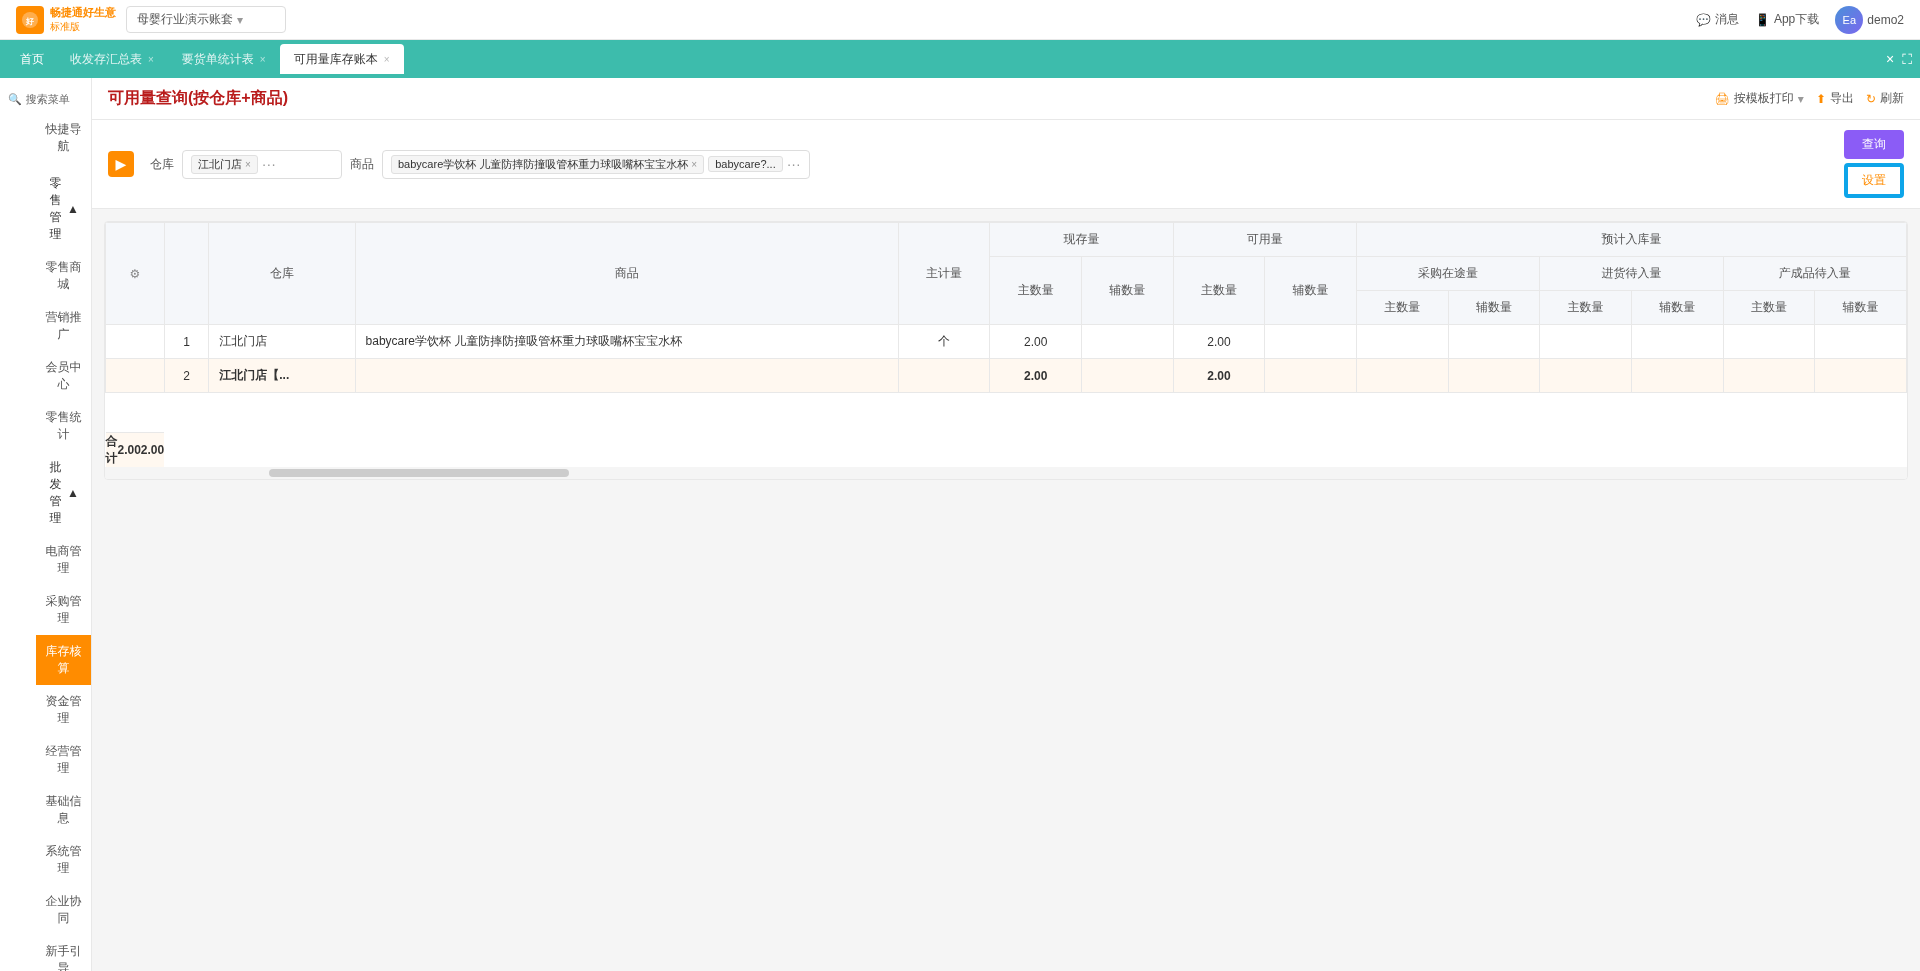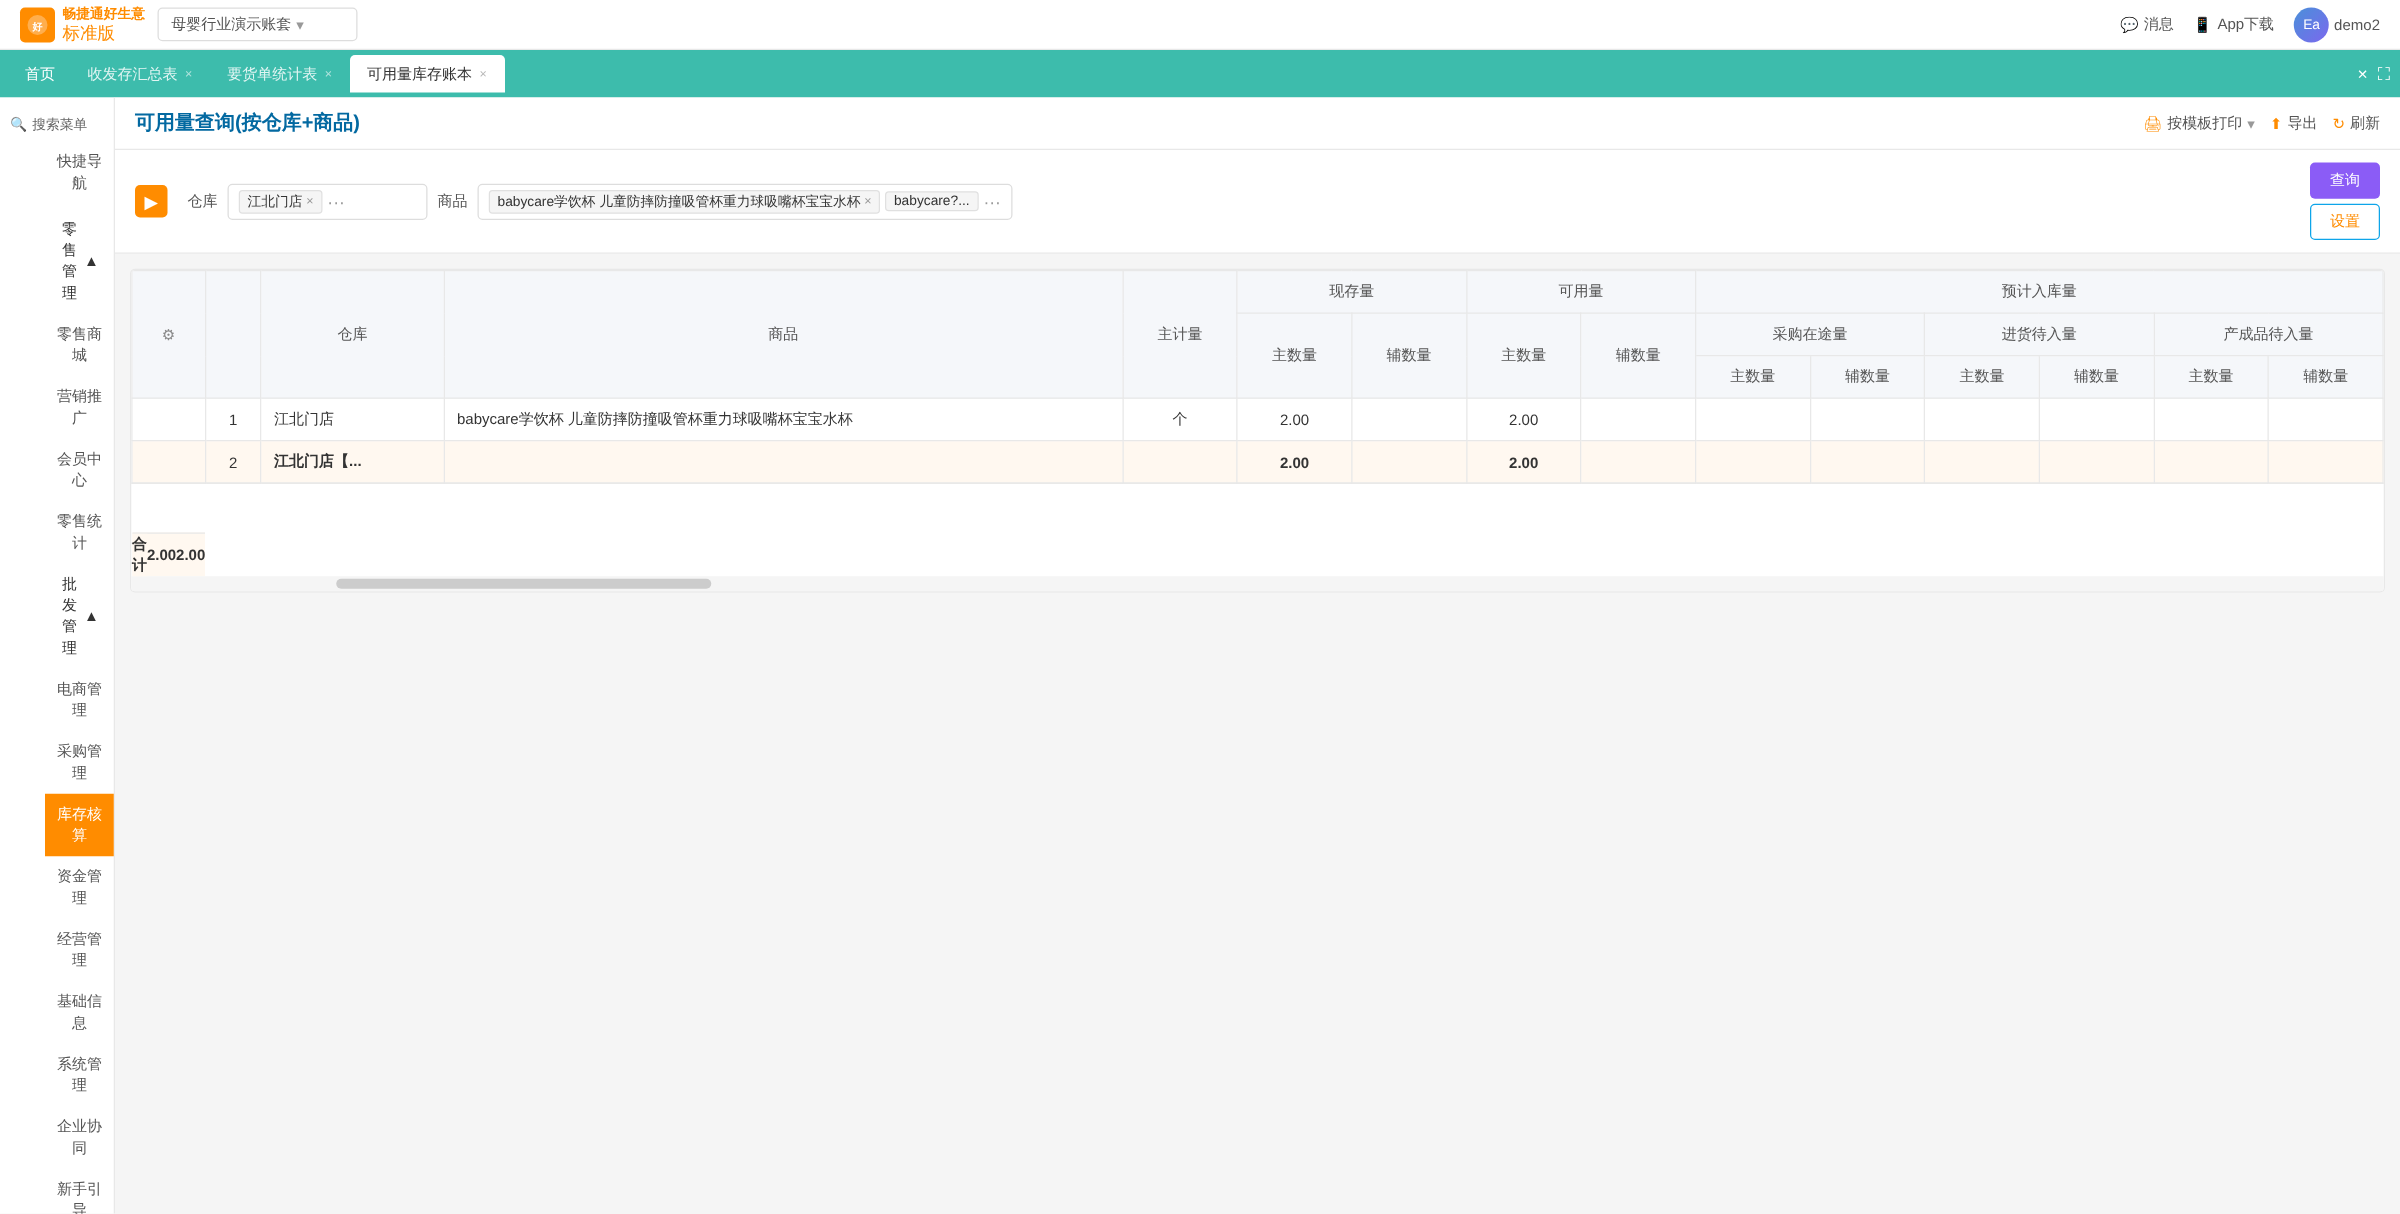--- a/index.html
+++ b/index.html
@@ -193,21 +193,21 @@
       background: #fff;
       padding: 10px 16px;
       display: flex;
       align-items: center;
       justify-content: space-between;
       border-bottom: 1px solid #e8e8e8;
     }
     .page-title {
       font-size: 16px;
       font-weight: 600;
-      color: #0369a1;
+      color: #b91c1c;
     }
     .page-header-actions {
       display: flex;
       align-items: center;
       gap: 12px;
       font-size: 12px;
       color: #555;
     }
     .page-header-actions .action-btn {
       display: flex;
@@ -289,21 +289,21 @@
       color: white;
       border: none;
       border-radius: 4px;
       padding: 6px 16px;
       cursor: pointer;
       font-size: 12px;
     }
     .btn-settings {
       background: #fff;
       color: #ff8c00;
-      border: 1px solid #0ea5e9;
+      border: 4px solid #0ea5e9;
       border-radius: 4px;
       padding: 5px 14px;
       cursor: pointer;
       font-size: 12px;
     }
     .filter-actions {
       display: flex;
       flex-direction: column;
       gap: 4px;
     }
@@ -380,21 +380,21 @@
   <div class="top-bar-left">
     <div class="logo-area">
       <div class="logo-icon">
         <svg width="18" height="18" viewBox="0 0 18 18">
             <circle cx="9" cy="9" r="8" fill="#fff" opacity="0.3"></circle>
             <text x="9" y="13" text-anchor="middle" fill="white" font-size="8" font-weight="bold">好</text>
           </svg>
       </div>
       <div>
         <div style="font-size:11px;color:#ff8c00;font-weight:bold;">畅捷通好生意</div>
-        <div style="font-size:14px;color:#ff8c00;">标准版</div>
+        <div style="font-size:10px;color:#ff8c00;">标准版</div>
       </div>
     </div>
     <div class="company-selector">
       <span>母婴行业演示账套</span>
       <span style="color:#999;">▾</span>
     </div>
   </div>
   <div class="top-bar-right">
     <div class="icon-btn">
       <span>💬</span>

